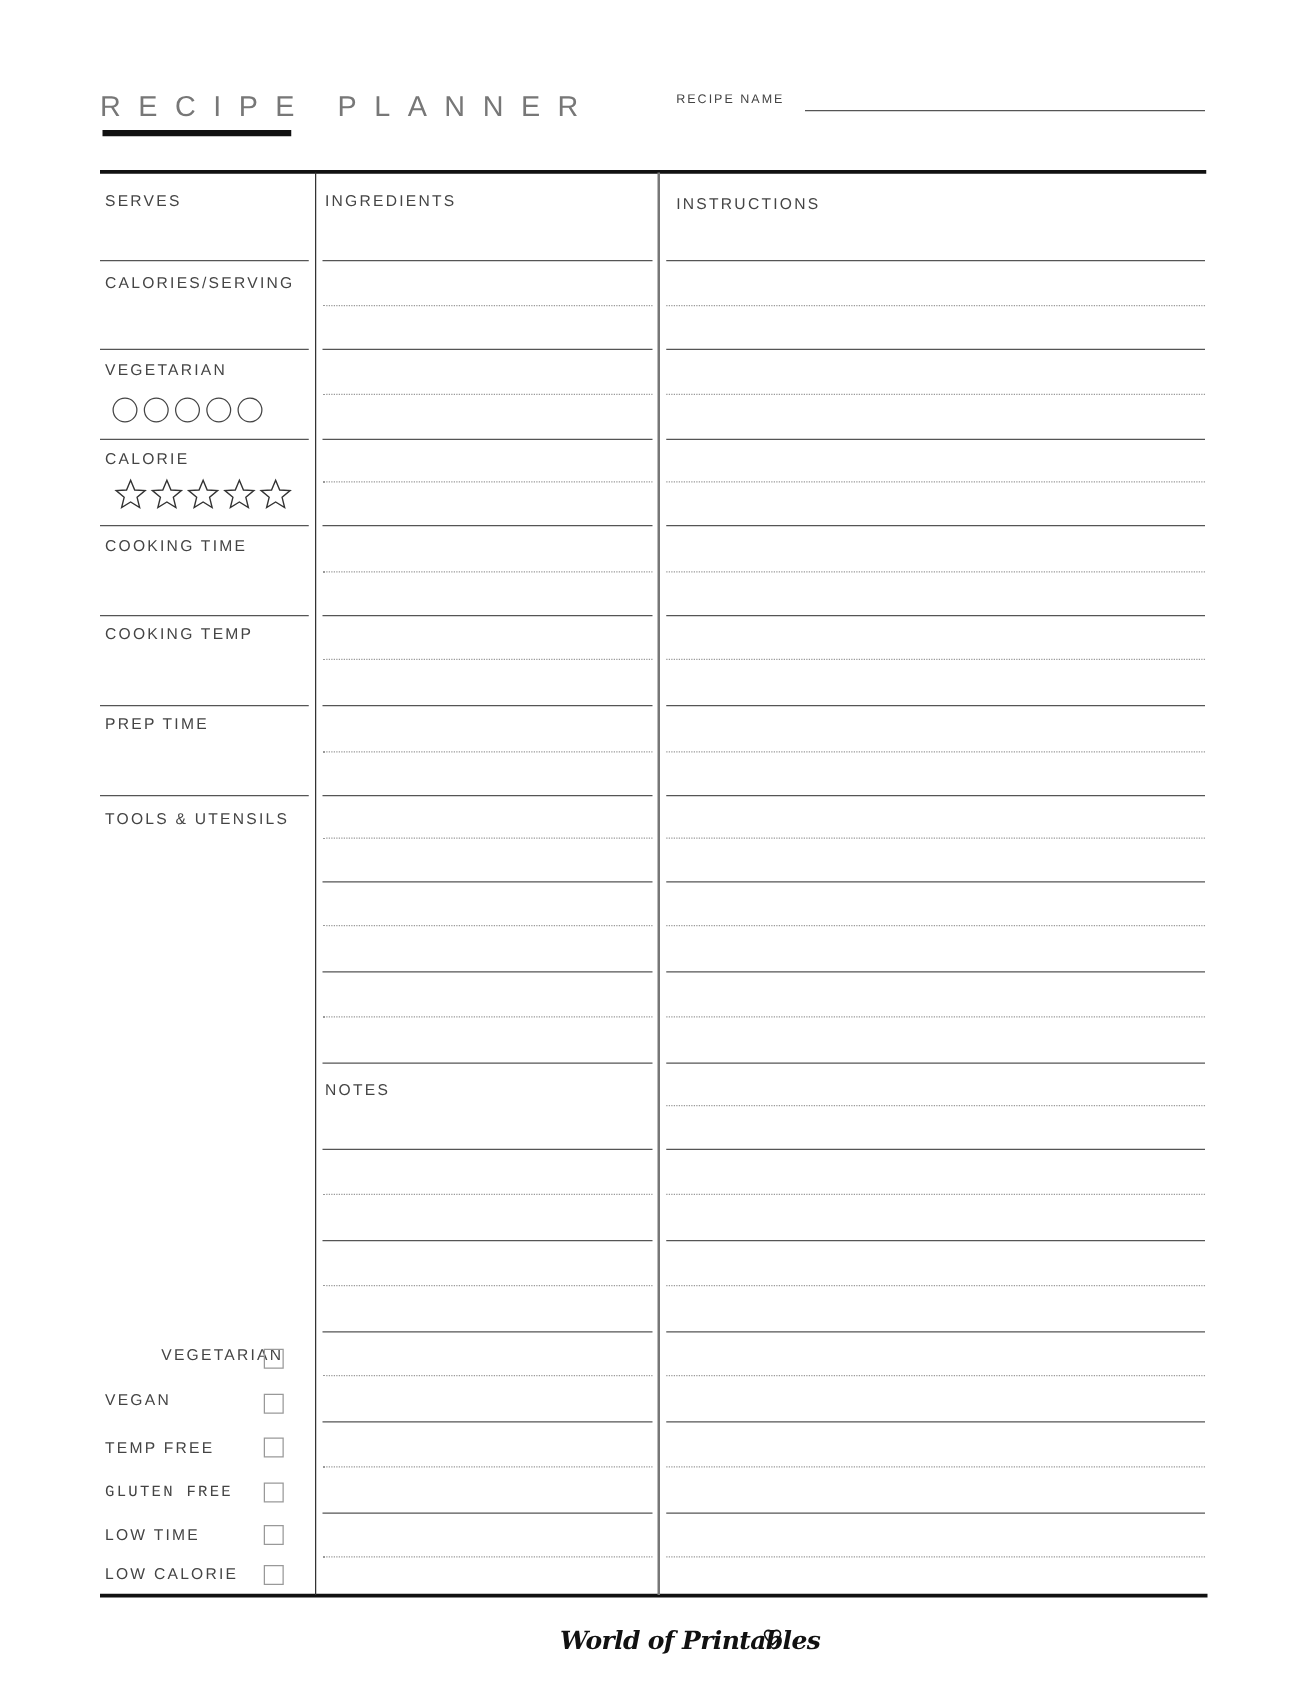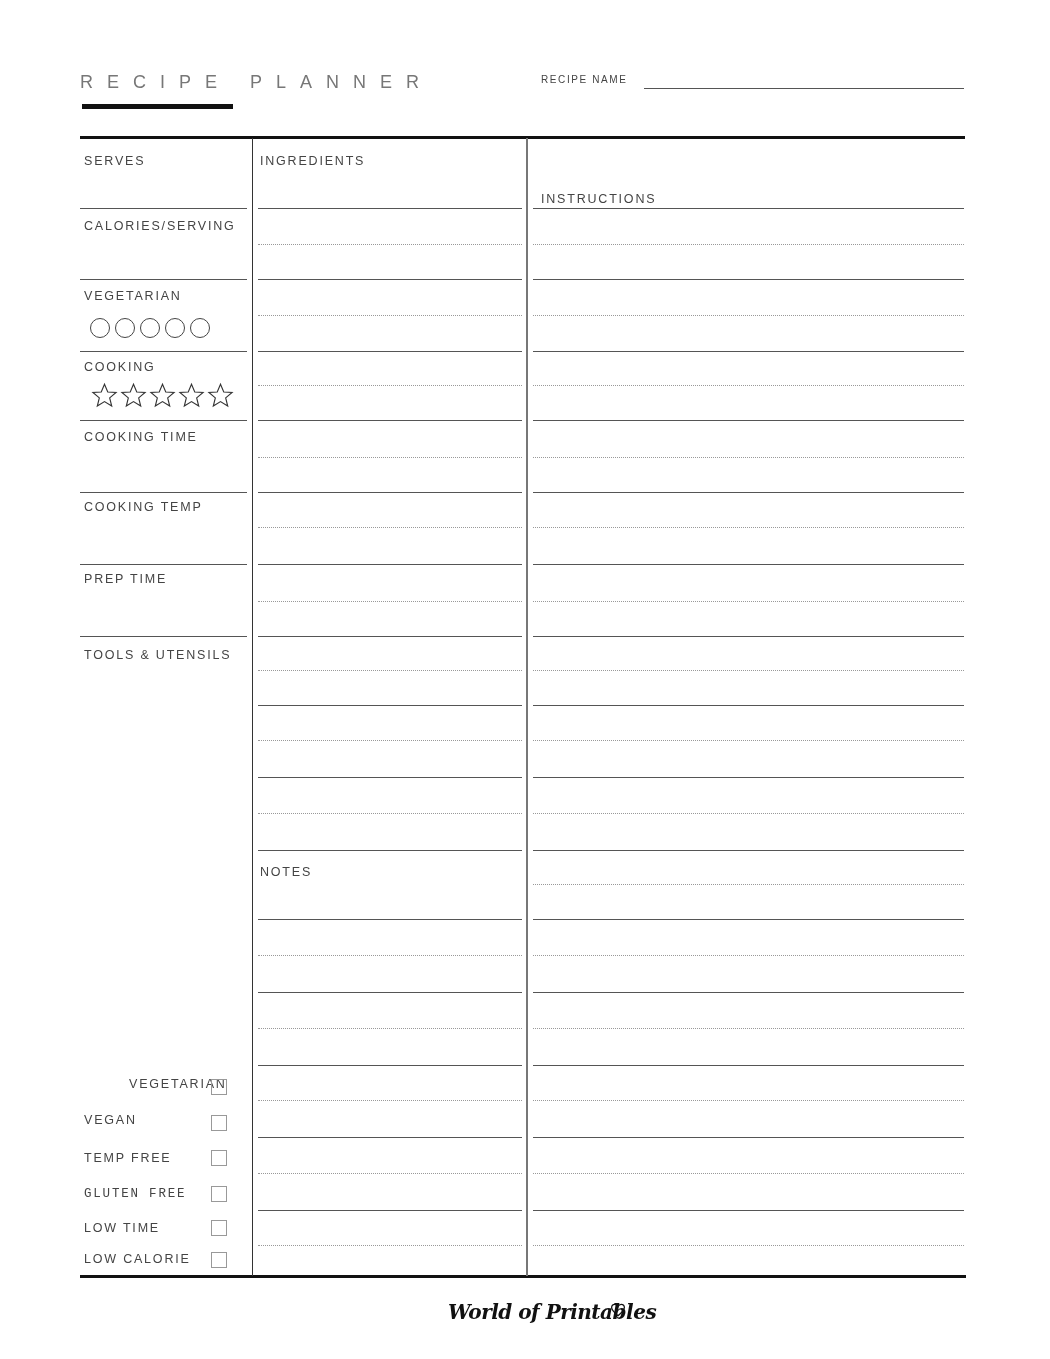--- a/index.html
+++ b/index.html
@@ -1,18 +1,18 @@
 <!DOCTYPE html>
 <html><head>
 <meta charset="utf-8">
 <style>
   html, body { margin:0; padding:0; background:#fff; }
   body { width:1050px; height:1359px; position:relative; overflow:hidden; font-family:"Liberation Sans", sans-serif; color:#444; }
   .abs { position:absolute; }
-  .title { left:80px; top:72px; font-size:18px; letter-spacing:14px; color:#777; font-weight:normal; }
+  .title { left:80px; top:72px; font-size:23px; letter-spacing:14px; color:#777; font-weight:normal; }
   .title-bar { left:82px; top:104px; width:151px; height:5px; background:#111; }
   .rn-label { left:541px; top:74px; font-size:10px; letter-spacing:1.6px; color:#444; }
   .rn-line { left:644px; top:88px; width:320px; height:1px; background:#555; border:none; padding:0; outline:none; }
   .top-rule { left:80px; top:136px; width:885px; height:3px; background:#111; }
   .bottom-rule { left:80px; top:1275px; width:886px; height:3px; background:#111; }
   .vline1 { left:252px; top:138px; width:1px; height:1138px; background:#333; }
   .vline2 { left:526px; top:138px; width:2px; height:1138px; background:#777; }
   .label { font-size:12.5px; letter-spacing:1.8px; color:#444; }
   .solid { height:1px; background:#555; }
   .dotted { height:0; border-top:1px dotted #999; }
@@ -50,21 +50,21 @@
 <div class="abs label" style="left:84px;top:289px;">VEGETARIAN</div>
 <div class="abs circles">
   <div class="circle"></div>
   <div class="circle"></div>
   <div class="circle"></div>
   <div class="circle"></div>
   <div class="circle"></div>
 </div>
 <div class="abs left-sep" style="top:351px;"></div>
 
-<div class="abs label" style="left:84px;top:360px;">COOKING</div>
+<div class="abs label" style="left:84px;top:360px;">CALORIE</div>
 <div class="abs stars">
   <svg class="star" viewBox="0 0 24 24">
       <polygon points="12,2 14.9,8.9 22.3,9.3 16.6,14.1 18.4,21.4 12,17.4 5.6,21.4 7.4,14.1 1.7,9.3 9.1,8.9" fill="none" stroke="#333" stroke-width="1"></polygon>
     </svg>
   <svg class="star" viewBox="0 0 24 24">
       <polygon points="12,2 14.9,8.9 22.3,9.3 16.6,14.1 18.4,21.4 12,17.4 5.6,21.4 7.4,14.1 1.7,9.3 9.1,8.9" fill="none" stroke="#333" stroke-width="1"></polygon>
     </svg>
   <svg class="star" viewBox="0 0 24 24">
       <polygon points="12,2 14.9,8.9 22.3,9.3 16.6,14.1 18.4,21.4 12,17.4 5.6,21.4 7.4,14.1 1.7,9.3 9.1,8.9" fill="none" stroke="#333" stroke-width="1"></polygon>
     </svg>
@@ -101,21 +101,21 @@
 <div class="abs label" style="left:84px;top:1187px;font-family:Liberation Mono, monospace;">GLUTEN FREE</div>
 <div class="abs cb" style="left:211px;top:1186px;"></div>
 <div class="abs label" style="left:84px;top:1221px;">LOW TIME</div>
 <div class="abs cb" style="left:211px;top:1220px;"></div>
 <div class="abs label" style="left:84px;top:1252px;">LOW CALORIE</div>
 <div class="abs cb" style="left:211px;top:1252px;"></div>
 
 <div class="abs label" style="left:260px;top:154px;">INGREDIENTS</div>
 <div class="abs label" style="left:260px;top:865px;text-align:center;">NOTES</div>
 
-<div class="abs label" style="left:541px;top:156px;margin-top:36px;">INSTRUCTIONS</div>
+<div class="abs label" style="left:541px;top:156px;">INSTRUCTIONS</div>
 
 <div id="mid-lines">
     <div class="abs solid" style="left: 258px; top: 208px; width: 264px;"></div>
     <div class="abs solid" style="left: 258px; top: 279px; width: 264px;"></div>
     <div class="abs solid" style="left: 258px; top: 351px; width: 264px;"></div>
     <div class="abs solid" style="left: 258px; top: 420px; width: 264px;"></div>
     <div class="abs solid" style="left: 258px; top: 492px; width: 264px;"></div>
     <div class="abs solid" style="left: 258px; top: 564px; width: 264px;"></div>
     <div class="abs solid" style="left: 258px; top: 636px; width: 264px;"></div>
     <div class="abs solid" style="left: 258px; top: 705px; width: 264px;"></div>

